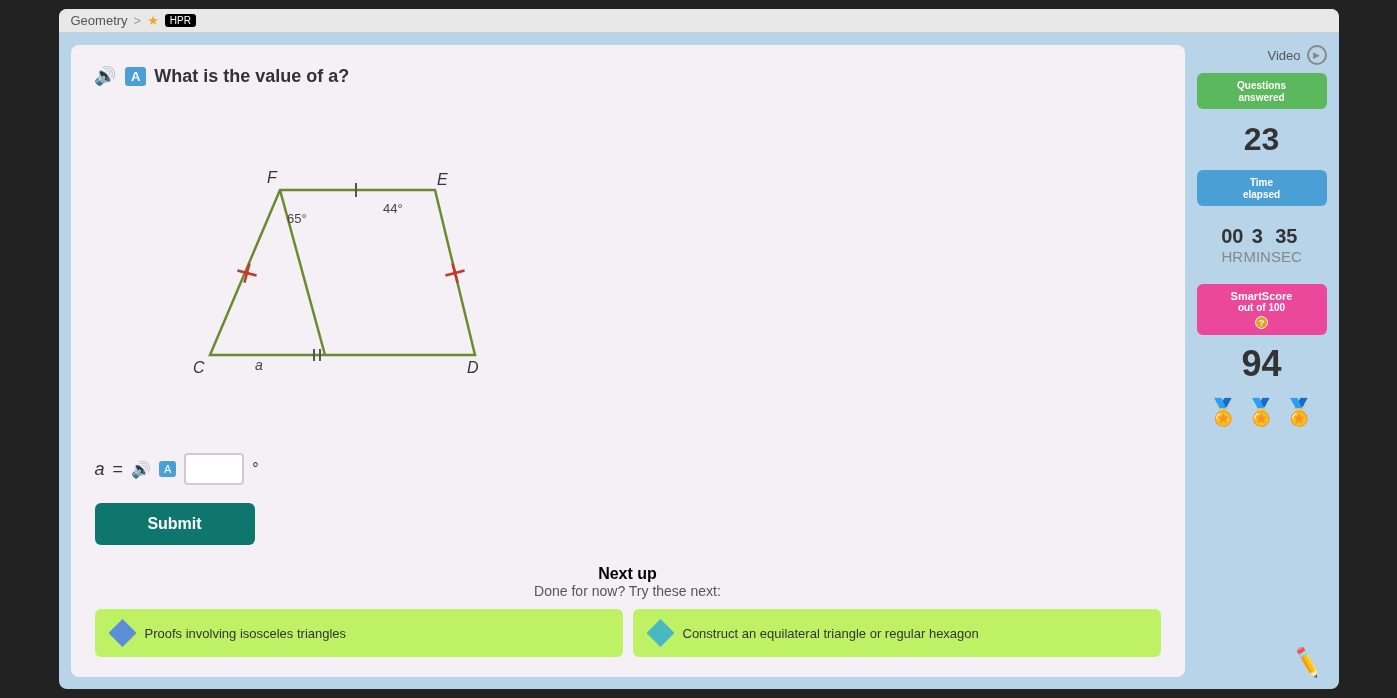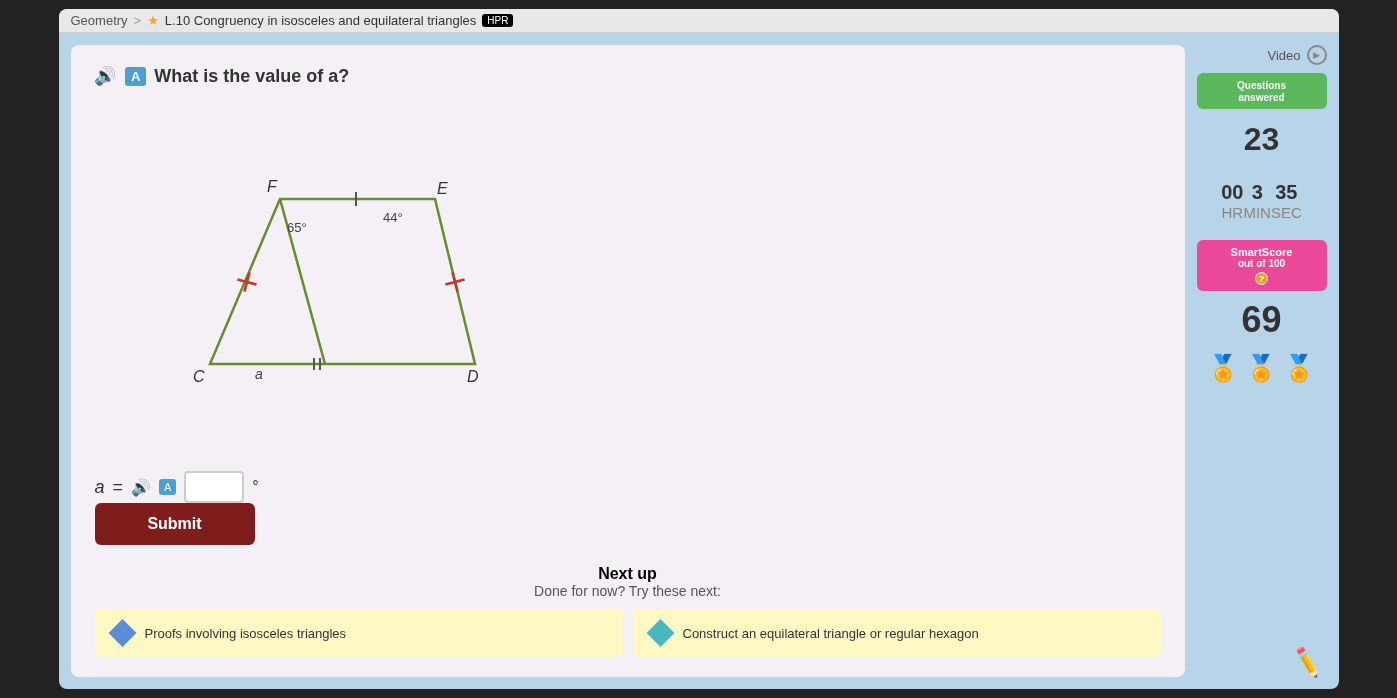--- a/index.html
+++ b/index.html
@@ -108,48 +108,49 @@
       width: 60px;
       height: 32px;
       border: 2px solid #ccc;
       border-radius: 4px;
       text-align: center;
       font-size: 16px;
       background: white;
     }
 
     .submit-btn {
-      background: #7f1d1d;
+      background: #0f766e;
       color: white;
       border: none;
       border-radius: 6px;
       padding: 12px 32px;
       font-size: 16px;
       font-weight: 600;
       cursor: pointer;
+      margin-top: 18px;
       display: inline-block;
       width: 160px;
     }
 
     
     .nextup-section {
       margin-top: auto;
       text-align: center;
       padding-top: 20px;
     }
     .nextup-title { font-size: 16px; font-weight: 600; color: #000000; }
     .nextup-subtitle { font-size: 14px; color: #555; margin-bottom: 10px; }
     .nextup-cards {
       display: flex;
       gap: 10px;
       margin-top: 8px;
     }
     .nextup-card {
       flex: 1;
-      background: #fef9c3;
+      background: #bef264;
       border-radius: 6px;
       padding: 10px 14px;
       display: flex;
       align-items: center;
       gap: 8px;
       font-size: 13px;
       color: #333;
       cursor: pointer;
     }
     .diamond-icon {
@@ -278,21 +279,20 @@
   </style>
 </head>
 <body>
 
 <div class="screen">
 
   <div class="topbar">
     <span class="breadcrumb-geometry">Geometry</span>
     <span class="breadcrumb-sep">&gt;</span>
     <span class="star-icon">★</span>
-    <span class="lesson-title">L.10 Congruency in isosceles and equilateral triangles</span>
     <span class="hpr-badge">HPR</span>
   </div>
 
   <div class="main-area">
 
     <div class="question-panel">
 
       <div class="question-header">
         <span class="speaker-icon">🔊</span>
         <span class="translate-icon" style="font-size:13px; background:#4a9fd4; color:white; border-radius:3px; padding:2px 6px;">A</span>
@@ -372,20 +372,23 @@
       <div class="video-row">
         <span style="font-size:13px;">Video</span>
         <div class="play-icon">▶</div>
       </div>
 
       <div class="questions-answered-card">
         <span style="font-size:10px;">Questions<br>answered</span>
       </div>
       <div class="questions-count">23</div>
 
+      <div class="time-elapsed-card">
+        <span style="font-size:10px;">Time<br>elapsed</span>
+      </div>
       <div class="time-display">
         <div class="time-unit">
           <span class="time-num">00</span>
           <span class="time-label">HR</span>
         </div>
         <div class="time-unit">
           <span class="time-num">3</span>
           <span class="time-label">MIN</span>
         </div>
         <div class="time-unit">
@@ -394,21 +397,21 @@
         </div>
       </div>
 
       <div class="smartscore-card">
         <span>SmartScore</span>
         <div class="smartscore-sub">
           <span>out of 100</span>
           <span class="info-icon">?</span>
         </div>
       </div>
-      <div class="score-num">69</div>
+      <div class="score-num">94</div>
 
       <div class="trophy-row">
         <span class="trophy" style="font-size:26px;">🏅</span>
         <span class="trophy" style="font-size:26px;">🏅</span>
         <span class="trophy" style="font-size:26px;">🏅</span>
       </div>
 
       <div class="pencil-icon" style="margin-top:auto; text-align:right; padding-right:4px;">✏️</div>
 
     </div>

